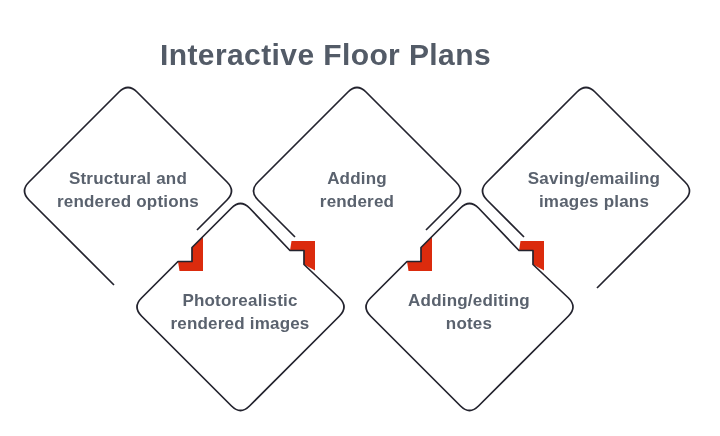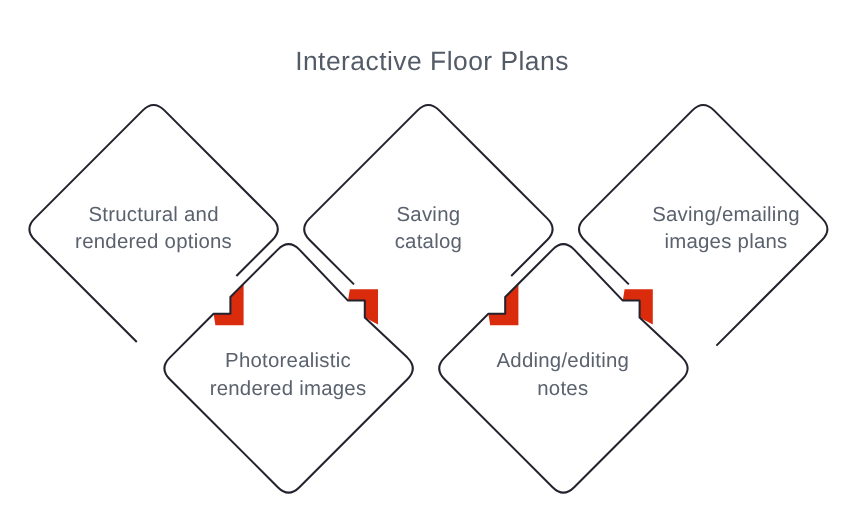--- a/index.html
+++ b/index.html
@@ -13,46 +13,45 @@
     width: 720px;
     height: 436px;
     background: #ffffff;
     overflow: hidden;
   }
   .title {
     position: absolute;
     left: 160px;
     top: 38px;
     width: 400px;
-    text-align: center;
-    font-size: 22px;
-    font-weight: normal;
+    font-size: 30px;
+    font-weight: bold;
     letter-spacing: 0.4px;
     color: #535b67;
   }
   .diagram-svg {
     position: absolute;
     left: 0;
     top: 0;
   }
   .label {
     position: absolute;
     width: 220px;
     text-align: center;
     font-size: 17px;
-    font-weight: 400;
+    font-weight: 700;
     letter-spacing: 0.2px;
     line-height: 23px;
     color: #5a626e;
   }
   .label-top    { top: 167px; }
   .label-bottom { top: 289px; }
   .label-d1 { left: 18px;    }
   .label-d2 { left: 247px;   }
-  .label-d3 { left: 495px;   }
+  .label-d3 { left: 484px;   }
   .label-d4 { left: 130px;   }
   .label-d5 { left: 359px;   }
 </style>
 </head>
 <body>
 
 <div class="stage">
 
   <svg class="diagram-svg" width="720" height="436" viewBox="0 0 720 436">
 
@@ -81,22 +80,22 @@
   </svg>
 
   <div class="title">Interactive Floor Plans</div>
 
   <div class="label label-top label-d1">
     <div>Structural and</div>
     <div>rendered options</div>
   </div>
 
   <div class="label label-top label-d2">
-    <div>Saving</div>
-    <div>catalog</div>
+    <div>Adding</div>
+    <div>rendered</div>
   </div>
 
   <div class="label label-top label-d3">
     <div>Saving/emailing</div>
     <div>images plans</div>
   </div>
 
   <div class="label label-bottom label-d5">
     <div>Adding/editing</div>
     <div>notes</div>

